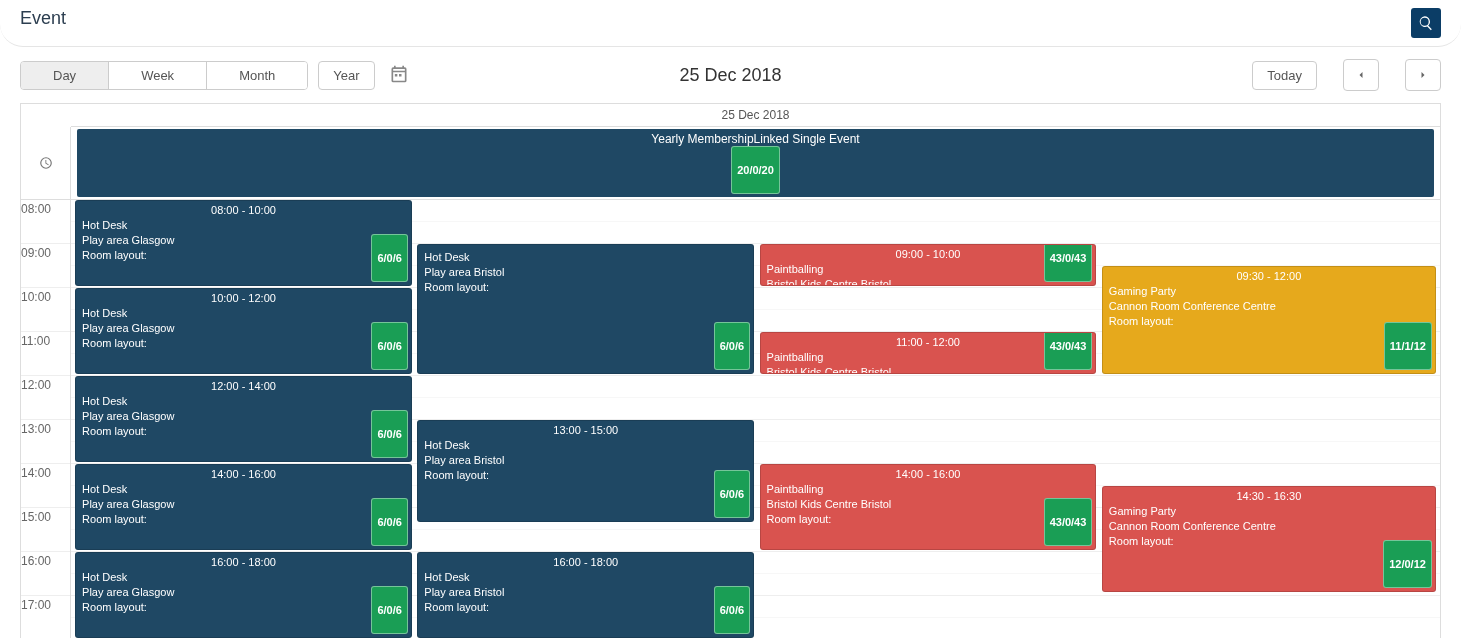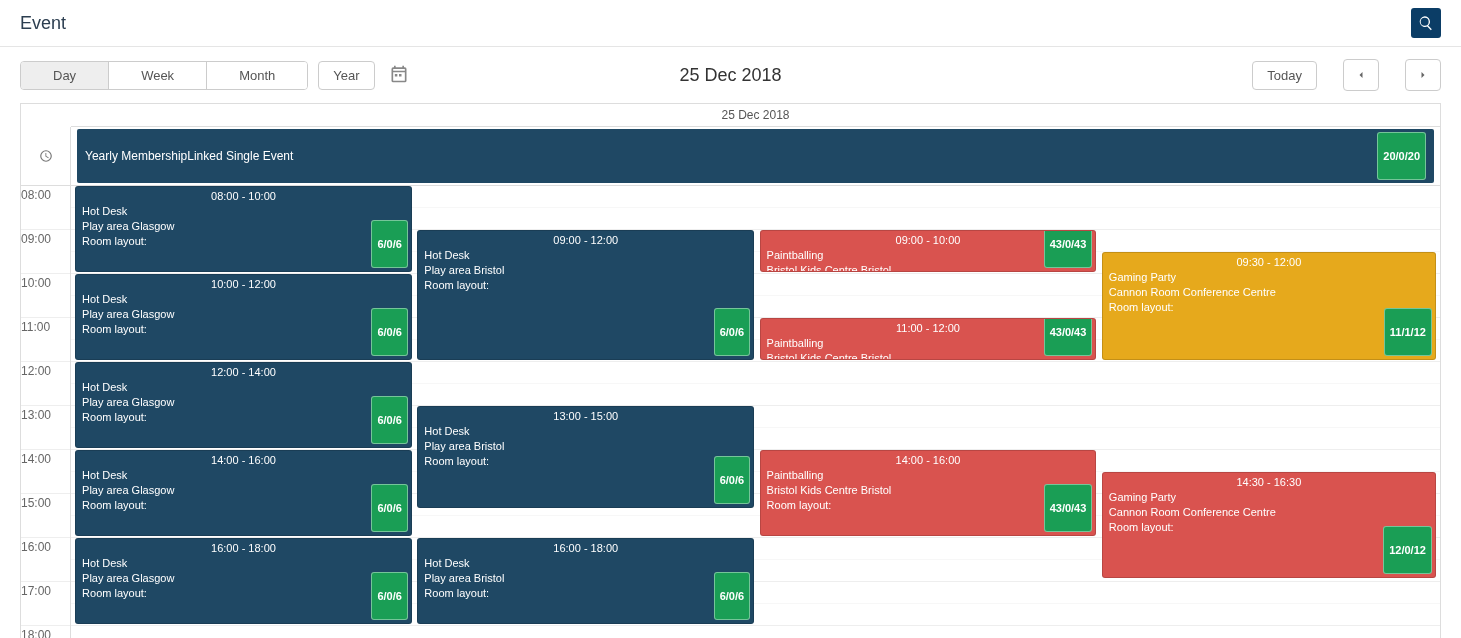--- a/index.html
+++ b/index.html
@@ -1,17 +1,17 @@
 <!DOCTYPE html>
 <html><head>
 <meta charset="utf-8">
 <style>
   * { box-sizing: border-box; margin: 0; padding: 0; }
   body { font-family: -apple-system, BlinkMacSystemFont, "Segoe UI", Helvetica, Arial, sans-serif; font-size: 13px; color: #333; background: #fff; }
-  .header { display: flex; justify-content: space-between; align-items: center; padding: 8px 20px; border-bottom: 1px solid #e5e5e5; }
+  .header { display: flex; justify-content: space-between; padding: 8px 20px; border-bottom: 1px solid #e5e5e5; border-radius: 23px; }
   .header-title { font-size: 18px; color: #2c3e50; font-weight: 400; }
   .search-btn { background: #0b3d66; color: #fff; width: 30px; height: 30px; display: flex; align-items: center; justify-content: center; border-radius: 3px; cursor: pointer; }
   .search-btn svg { width: 16px; height: 16px; fill: #fff; }
 
   .toolbar { display: flex; align-items: center; padding: 12px 20px; position: relative; }
   .btn-group { display: inline-flex; border: 1px solid #ccc; border-radius: 4px; overflow: hidden; margin-right: 10px; }
   .btn-group .btn { padding: 6px 32px; background: #fff; border: none; border-right: 1px solid #ccc; cursor: pointer; font-size: 13px; color: #555; }
   .btn-group .btn:last-child { border-right: none; }
   .btn-group .btn.active { background: #eee; }
   .btn-single { padding: 6px 14px; background: #fff; border: 1px solid #ccc; border-radius: 4px; cursor: pointer; font-size: 13px; color: #555; }
@@ -21,21 +21,21 @@
   .right-controls { margin-left: auto; display: flex; gap: 26px; align-items: center; }
   .nav-btn { width: 36px; height: 32px; display: flex; align-items: center; justify-content: center; border: 1px solid #ccc; border-radius: 4px; background: #fff; cursor: pointer; color: #666; }
 
   .calendar-wrap { padding: 0 20px 20px 20px; }
   .calendar { border: 1px solid #ddd; position: relative; }
   .day-header { border-bottom: 1px solid #ddd; text-align: center; padding: 4px; font-size: 12px; color: #555; margin-left: 50px; }
   .allday-row { display: flex; border-bottom: 1px solid #ddd; }
   .time-gutter-head { width: 50px; display: flex; align-items: center; justify-content: center; border-right: 1px solid #ddd; }
   .time-gutter-head svg { width: 14px; height: 14px; fill: #777; }
   .allday-content { flex: 1; padding: 2px 6px; }
-  .allday-event { background: #1f4864; color: #fff; padding: 3px 8px; border-radius: 2px; font-size: 12px; display: flex; justify-content: space-between; align-items: center; }
+  .allday-event { background: #1f4864; color: #fff; padding: 3px 8px; border-radius: 2px; font-size: 12px; display: flex; justify-content: space-between; align-items: center; flex-direction: column; }
   .badge { background: #1a9e55; color: #fff; padding: 17px 5px; border-radius: 3px; font-size: 11px; font-weight: bold; border: 1px solid rgba(255,255,255,0.4); }
 
   .grid-body { display: flex; }
   .time-col { width: 50px; flex-shrink: 0; border-right: 1px solid #ddd; }
   .time-slot { height: 44px; border-bottom: 1px solid #eee; font-size: 12px; color: #666; padding-top: 2px; position: relative; }
   .time-slot:last-child { border-bottom: none; }
 
   .events-area { flex: 1; position: relative; background: repeating-linear-gradient(to bottom, #fff 0, #fff 21px, #f7f7f7 21px, #f7f7f7 22px, #fff 22px, #fff 43px, #eee 43px, #eee 44px); height: 484px; }
 
   .evt { position: absolute; border-radius: 3px; color: #fff; padding: 3px 6px; font-size: 11px; overflow: hidden; border: 1px solid rgba(0,0,0,0.15); }
@@ -161,21 +161,20 @@
           <div class="evt-time">16:00 - 18:00</div>
           <div class="evt-body">
             <div>Hot Desk</div>
             <div>Play area Glasgow</div>
             <div>Room layout:</div>
           </div>
           <span class="badge">6/0/6</span>
         </div>
 
         <div class="evt c-blue" style="left:25.3%;width:24.6%;top:44px;height:130px">
-          <div class="evt-time">09:00 - 12:00</div>
           <div class="evt-body">
             <div>Hot Desk</div>
             <div>Play area Bristol</div>
             <div>Room layout:</div>
           </div>
           <span class="badge">6/0/6</span>
         </div>
         <div class="evt c-blue" style="left:25.3%;width:24.6%;top:220px;height:102px">
           <div class="evt-time">13:00 - 15:00</div>
           <div class="evt-body">

